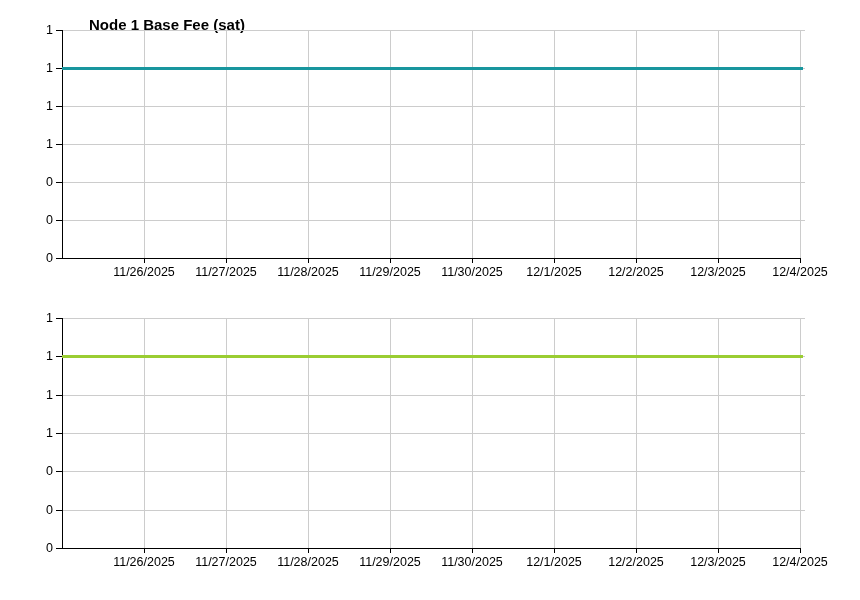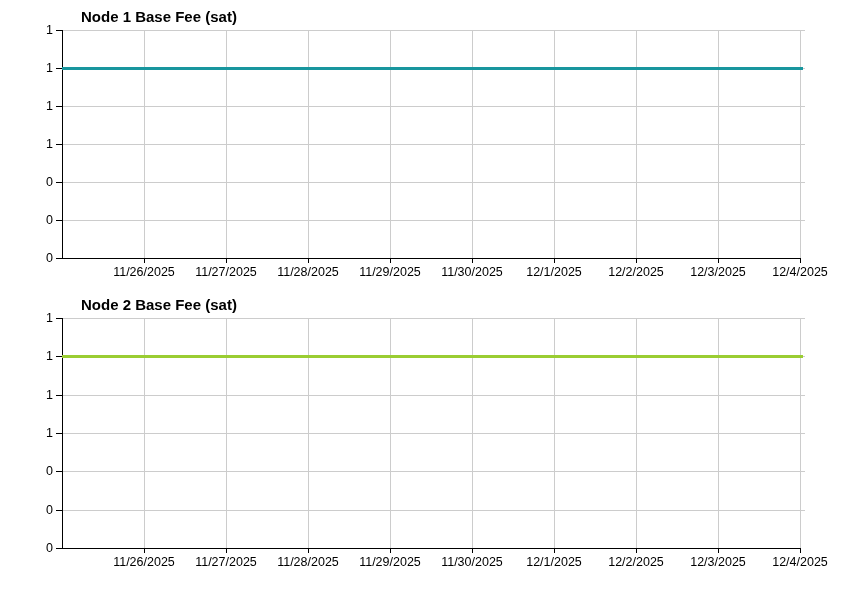--- a/index.html
+++ b/index.html
@@ -17,21 +17,21 @@
   }
   .chart {
     position: absolute;
     left: 0;
     width: 860px;
   }
   .chart-title {
     position: absolute;
     left: 77px;
     top: 4px;
-    margin: 4px;
+    margin: 12px;
     font-size: 15px;
     font-weight: bold;
     color: #000000;
     white-space: nowrap;
   }
   .plot {
     position: absolute;
     left: 62px;
     top: 30px;
     width: 738px;
@@ -138,21 +138,20 @@
         <div class="xtick" style="left: 655px; top: 228px;"></div>
         <div class="xlabel" style="left: 613px; top: 234px;">12/3/2025</div>
         <div class="vgrid" style="left: 737px; height: 228px; background: rgb(204, 204, 204);"></div>
         <div class="xtick" style="left: 737px; top: 228px;"></div>
         <div class="xlabel" style="left: 695px; top: 234px;">12/4/2025</div>
         <div class="series-line" style="left: -1px; top: 37px; width: 741px; background: rgb(24, 150, 158);"></div>
       </div>
   </section>
 
   <section class="chart" style="top:288px; height:312px;">
-    <h2 class="chart-title">Node 2 Base Fee (sat)</h2>
     <div class="plot" style="height:230px;">
         <div class="hgrid" style="top: 0px; width: 742px; background: rgb(204, 204, 204);"></div>
         <div class="ytick" style="left: -7px; top: 0px;"></div>
         <div class="ylabel" style="left: -58px; top: -9px;">1</div>
         <div class="hgrid" style="top: 38px; width: 742px; background: rgb(204, 204, 204);"></div>
         <div class="ytick" style="left: -7px; top: 38px;"></div>
         <div class="ylabel" style="left: -58px; top: 29px;">1</div>
         <div class="hgrid" style="top: 77px; width: 742px; background: rgb(204, 204, 204);"></div>
         <div class="ytick" style="left: -7px; top: 77px;"></div>
         <div class="ylabel" style="left: -58px; top: 68px;">1</div>

